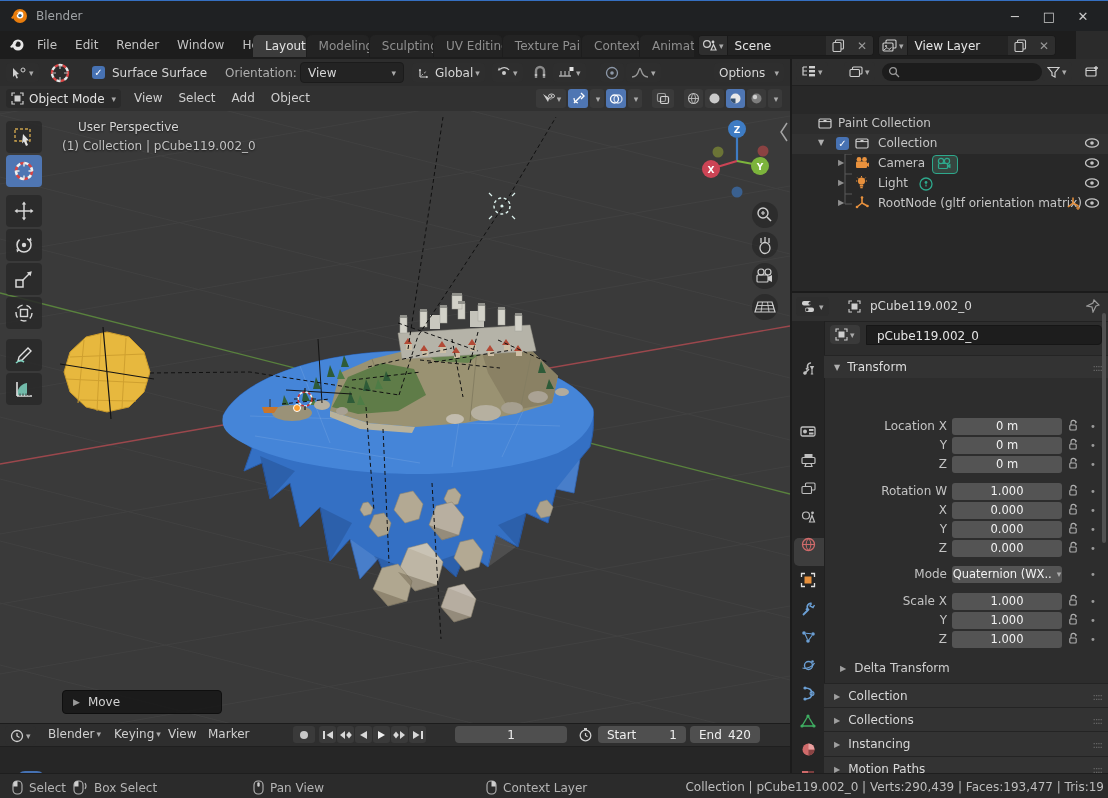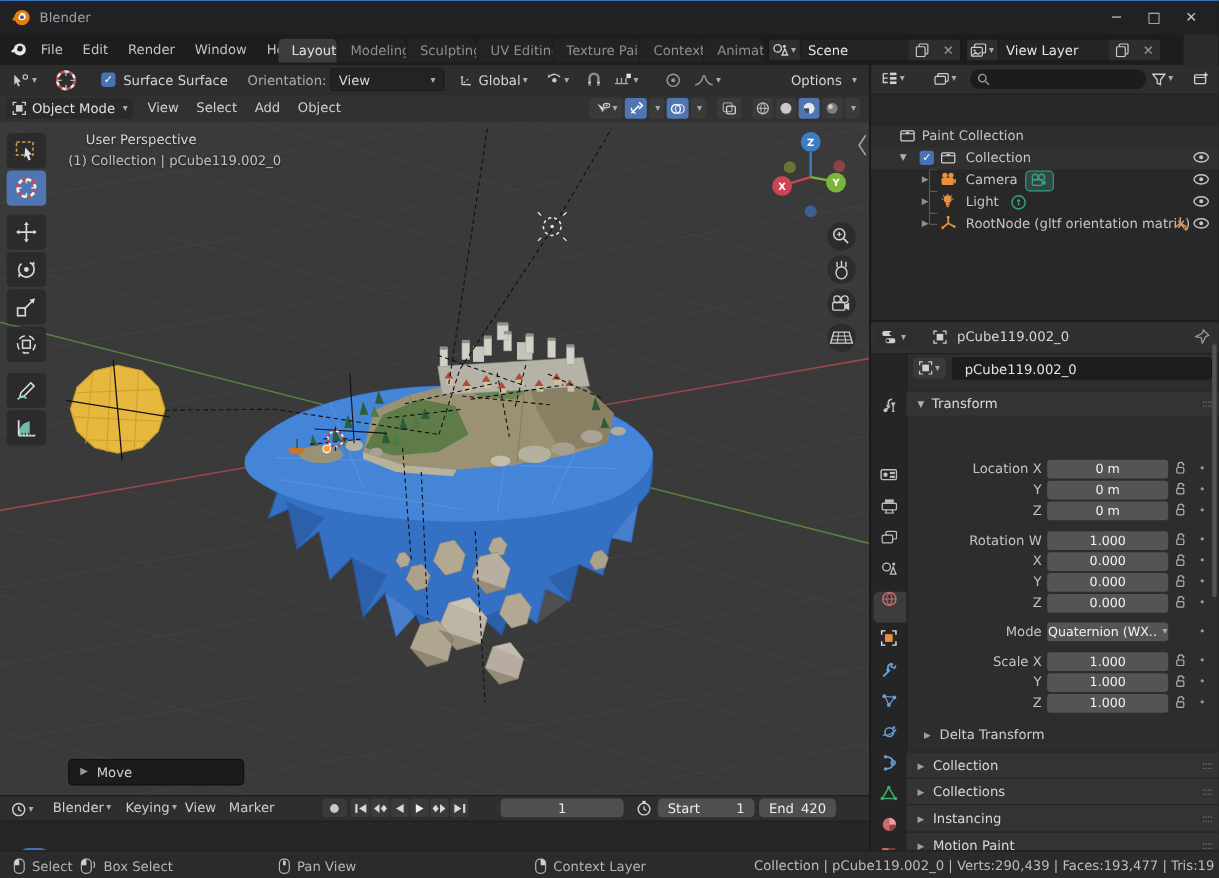--- a/index.html
+++ b/index.html
@@ -1063,21 +1063,21 @@
         <span>Collections</span>
         <span class="grip" style="margin-left:auto;margin-right:8px">::::</span>
       </div>
       <div class="panelhdr" style="top:410px">
         <span style="font-size:8px;color:#9f9f9f;margin:0 8px 0 10px">▶</span>
         <span>Instancing</span>
         <span class="grip" style="margin-left:auto;margin-right:8px">::::</span>
       </div>
       <div class="panelhdr" style="top:435px">
         <span style="font-size:8px;color:#9f9f9f;margin:0 8px 0 10px">▶</span>
-        <span>Motion Paint</span>
+        <span>Motion Paths</span>
         <span class="grip" style="margin-left:auto;margin-right:8px">::::</span>
       </div>
       <div class="panelhdr" style="top:459px;height:23px">
         <span style="font-size:8px;color:#9f9f9f;margin:0 8px 0 10px">▶</span>
         <span>Visibility</span>
         <span class="grip" style="margin-left:auto;margin-right:8px">::::</span>
       </div>
     </div>
     <div class="abs" style="right:2px;top:20px;width:4px;height:230px;background:#515151;border-radius:2px"></div>
   </div>

